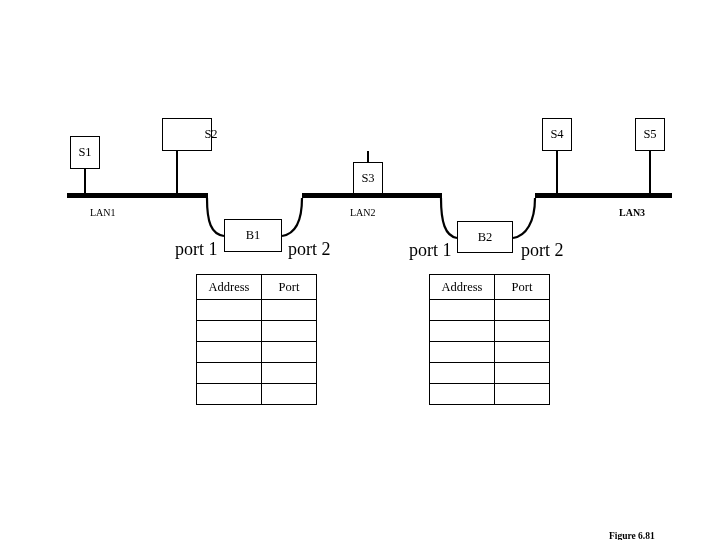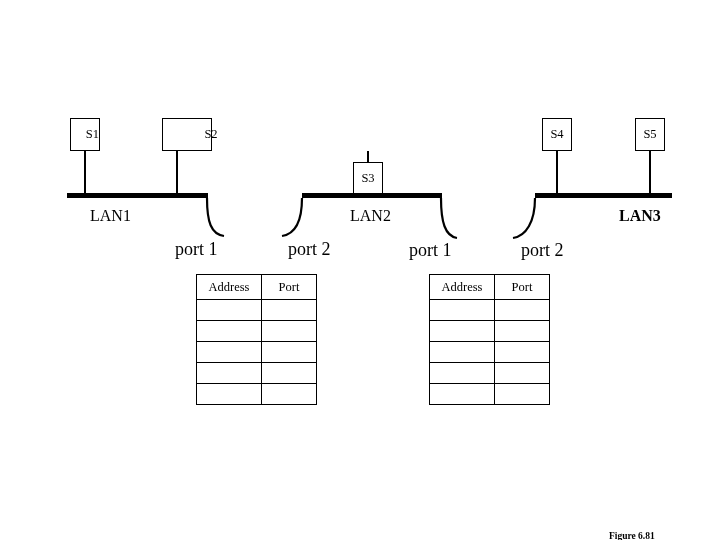--- a/index.html
+++ b/index.html
@@ -42,21 +42,21 @@
   
   .bus {
     position: absolute;
     height: 5px;
     background: #000000;
   }
 
   
   .lan-label {
     position: absolute;
-    font-size: 16px;
+    font-size: 10px;
     line-height: 1;
     white-space: nowrap;
   }
 
   
   .bridge {
     position: absolute;
     border: 1.8px solid #000000;
     background: #ffffff;
     box-sizing: border-box;
@@ -132,21 +132,21 @@
 
     <path d="M 513 238 C 526 236 535 222 535 198" fill="none" stroke="#000000" stroke-width="2.2"></path>
   </svg>
 
   <div class="droplink" style="left:84px; top:151px; height:44px;"></div>
   <div class="droplink" style="left:176px; top:151px; height:44px;"></div>
   <div class="droplink" style="left:367px; top:151px; height:44px;"></div>
   <div class="droplink" style="left:556px; top:151px; height:44px;"></div>
   <div class="droplink" style="left:649px; top:151px; height:44px;"></div>
 
-  <div class="station" style="left:70px; top:118px;justify-content:flex-end;">
+  <div class="station" style="left:70px; top:136px;">
     <span>S1</span>
   </div>
   <div class="station" style="left:162px; top:118px;padding-left:48px;">
     <span>S2</span>
   </div>
   <div class="station" style="left:353px; top:118px;margin-top:44px;">
     <span>S3</span>
   </div>
   <div class="station" style="left:542px; top:118px;">
     <span>S4</span>
@@ -156,20 +156,26 @@
   </div>
 
   <div class="bus" style="left:67px; top:193px; width:141px;"></div>
   <div class="bus" style="left:302px; top:193px; width:140px;"></div>
   <div class="bus" style="left:535px; top:193px; width:137px;"></div>
 
   <div class="lan-label" style="left:90px; top:208px;">LAN1</div>
   <div class="lan-label" style="left:350px; top:208px;">LAN2</div>
   <div class="lan-label" style="left:619px; top:208px;font-weight:bold;">LAN3</div>
 
+  <div class="bridge" style="left:224px; top:219px; width:58px; height:33px;">
+    <span>B1</span>
+  </div>
+  <div class="bridge" style="left:457px; top:221px; width:56px; height:32px;">
+    <span>B2</span>
+  </div>
 
   <div class="port-label" style="left:175px; top:240px;">port 1</div>
   <div class="port-label" style="left:288px; top:240px;">port 2</div>
   <div class="port-label" style="left:409px; top:241px;">port 1</div>
   <div class="port-label" style="left:521px; top:241px;">port 2</div>
 
   <table class="ftable" style="left:196px; top:274px;">
     <tbody>
       <tr>
         <td class="hdr col-addr">Address</td>

